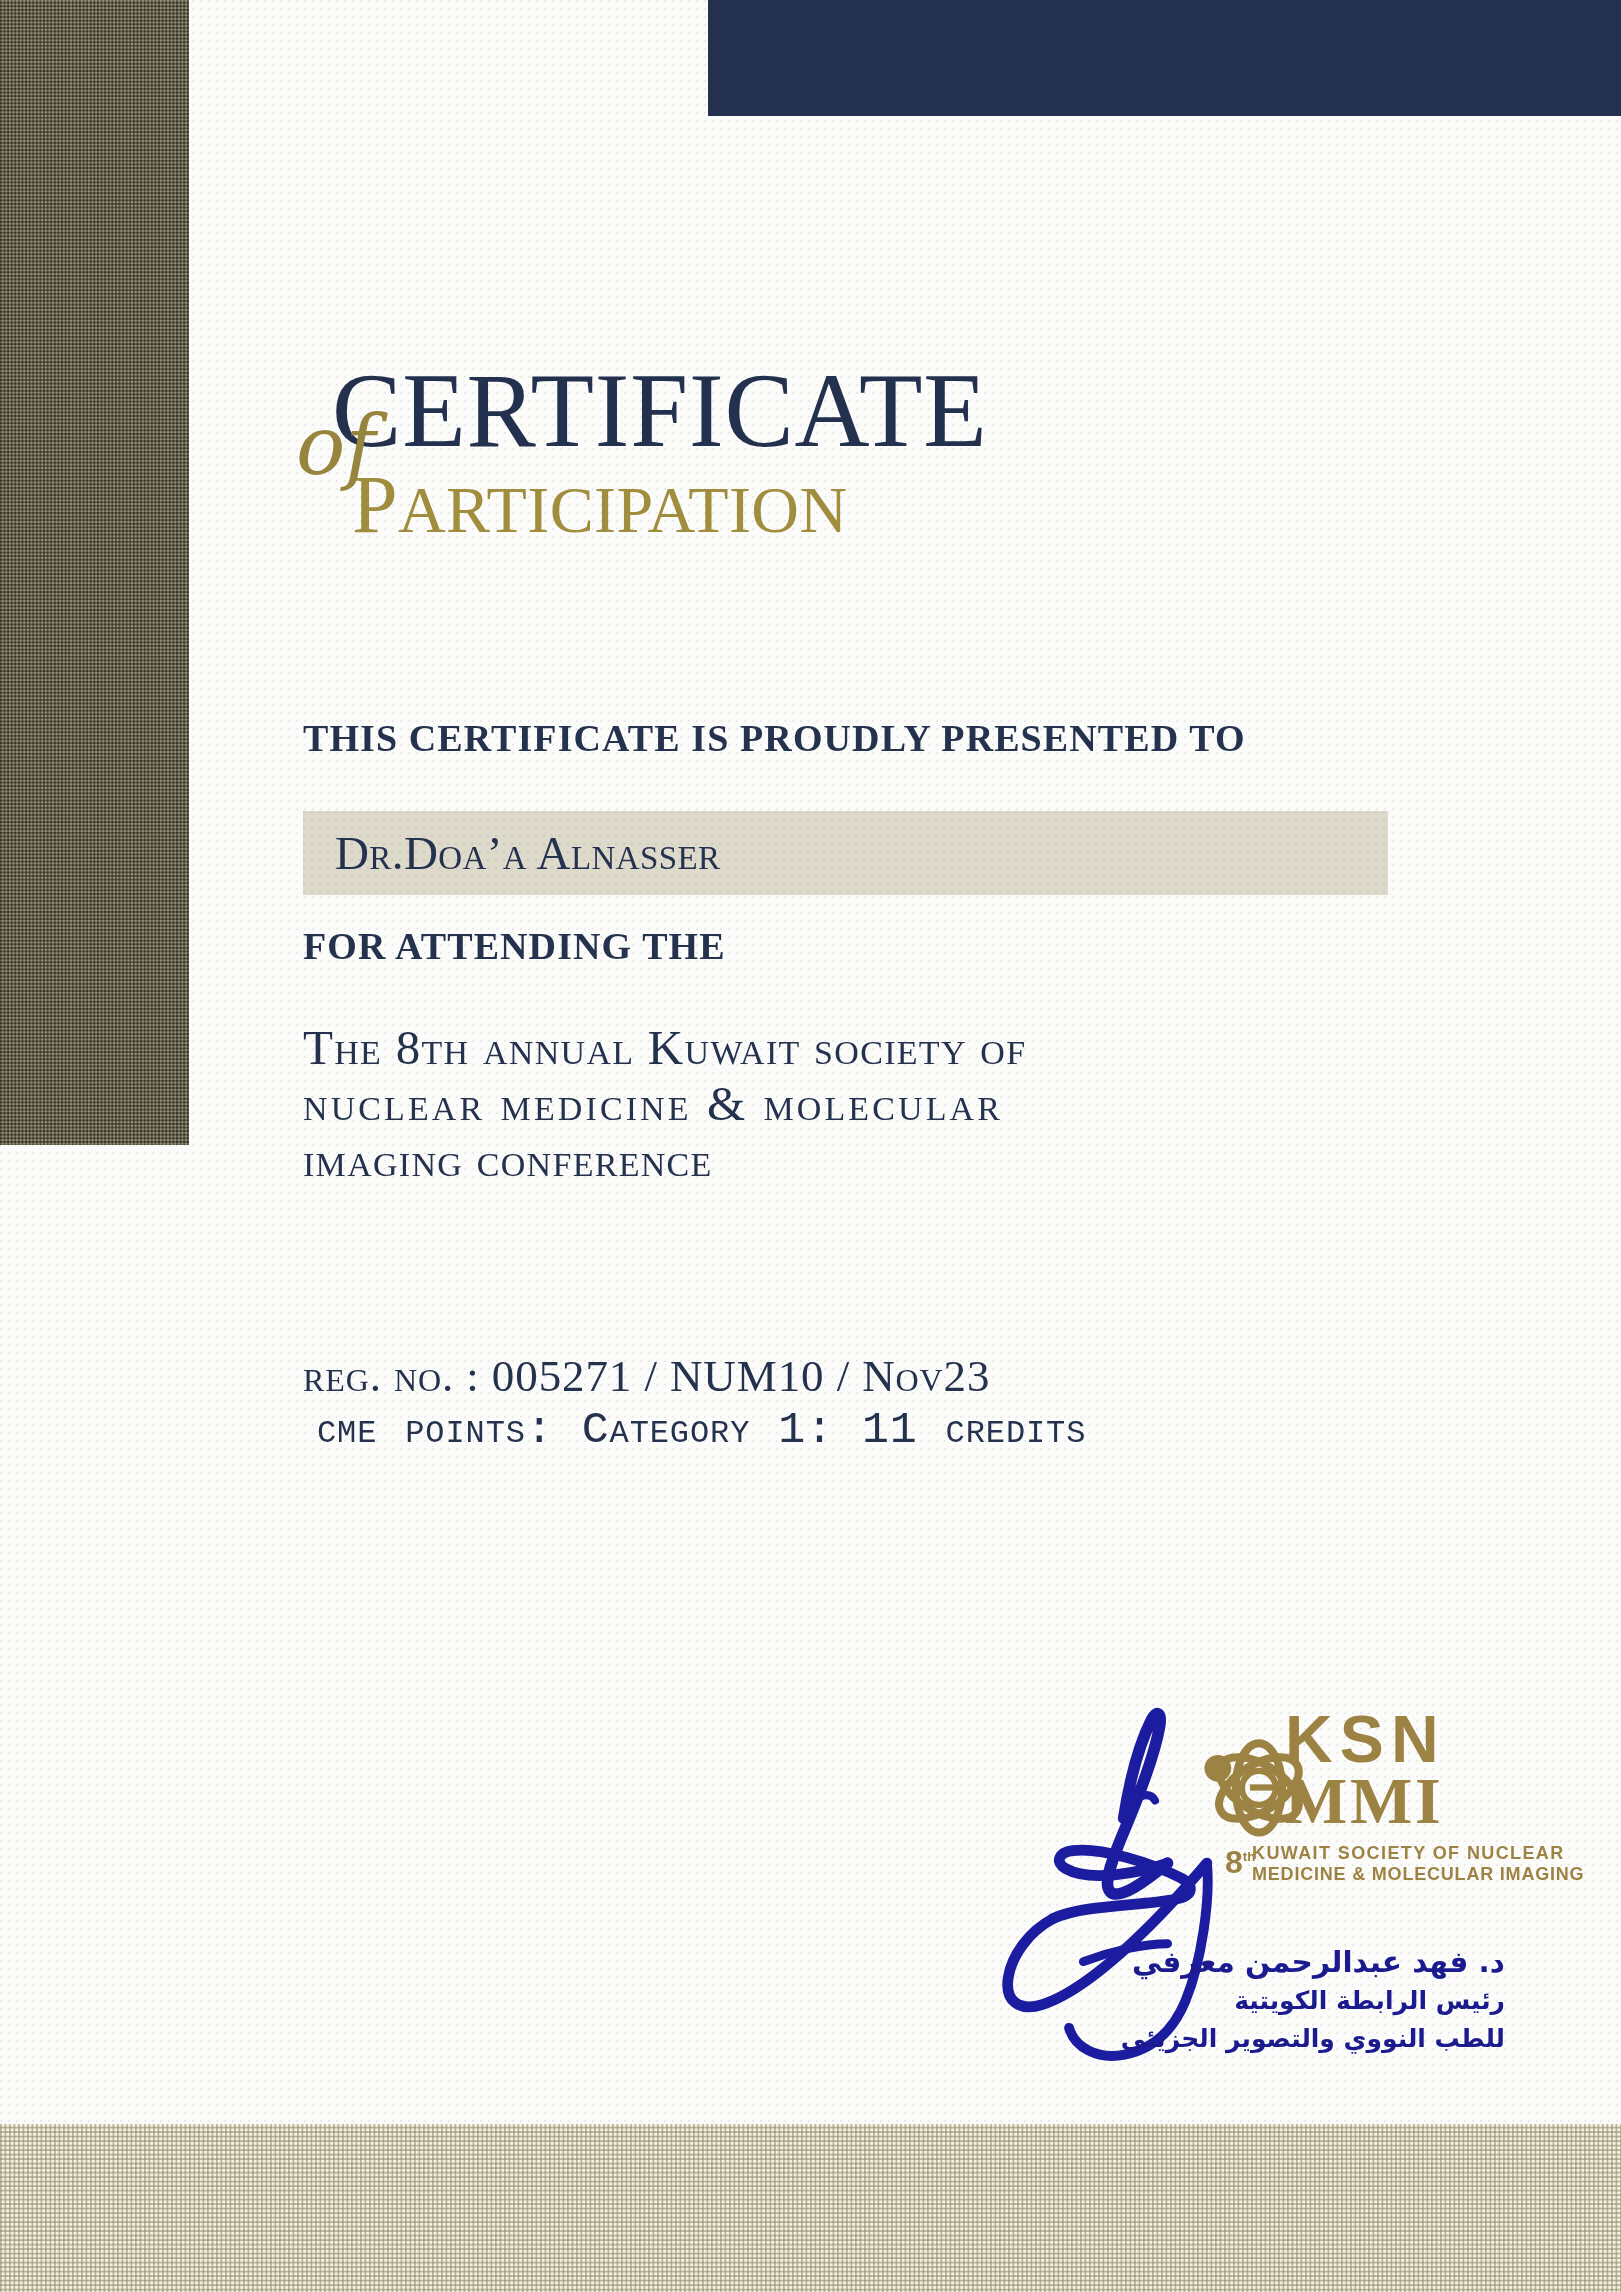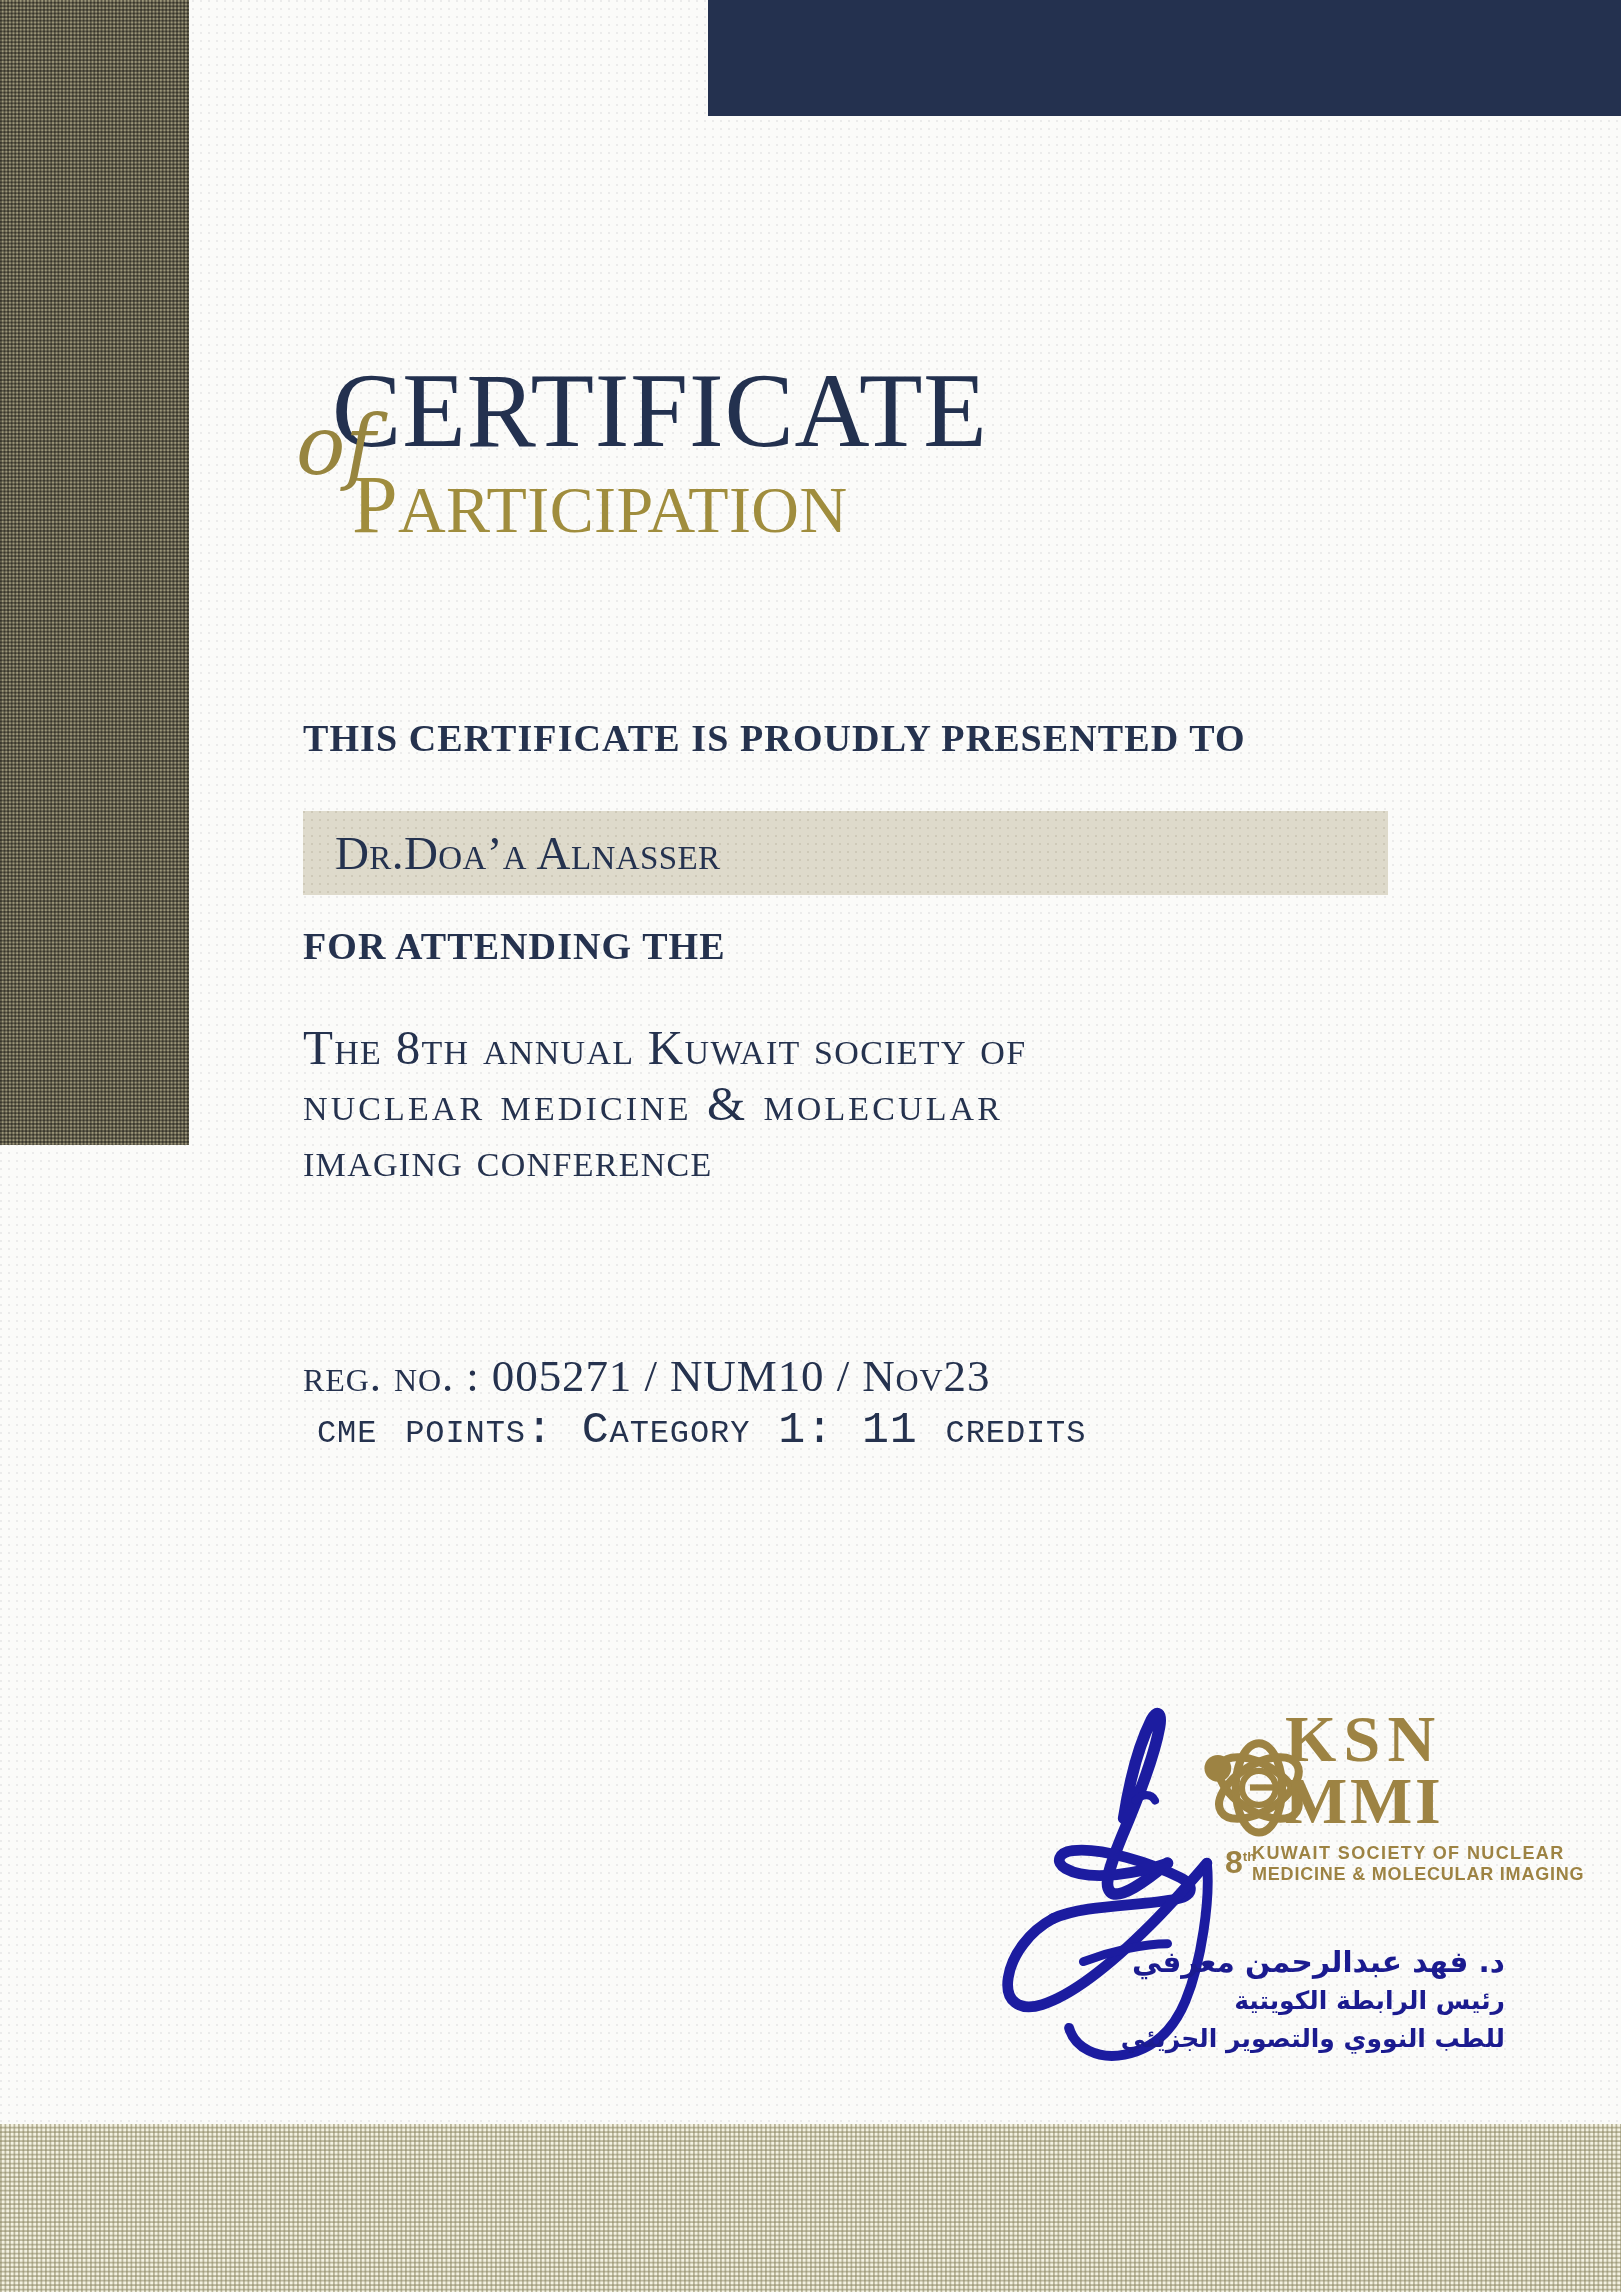--- a/index.html
+++ b/index.html
@@ -215,21 +215,21 @@
   }
   .logo-atom { position: absolute; left: 0px; top: 9px; }
   .logo-ksn {
     position: absolute;
     left: 85px;
     top: 4.5px;
     font-size: 66px;
     line-height: 64px;
     letter-spacing: 7.2px;
     color: #9d8343;
-    font-family: Liberation Serif, serif;
+    font-family: Liberation Sans, sans-serif;
     font-weight: bold;
   }
   .logo-mmi {
     position: absolute;
     left: 85px;
     top: 67px;
     font-size: 66px;
     line-height: 64px;
     letter-spacing: 2.7px;
     color: #9d8343;

